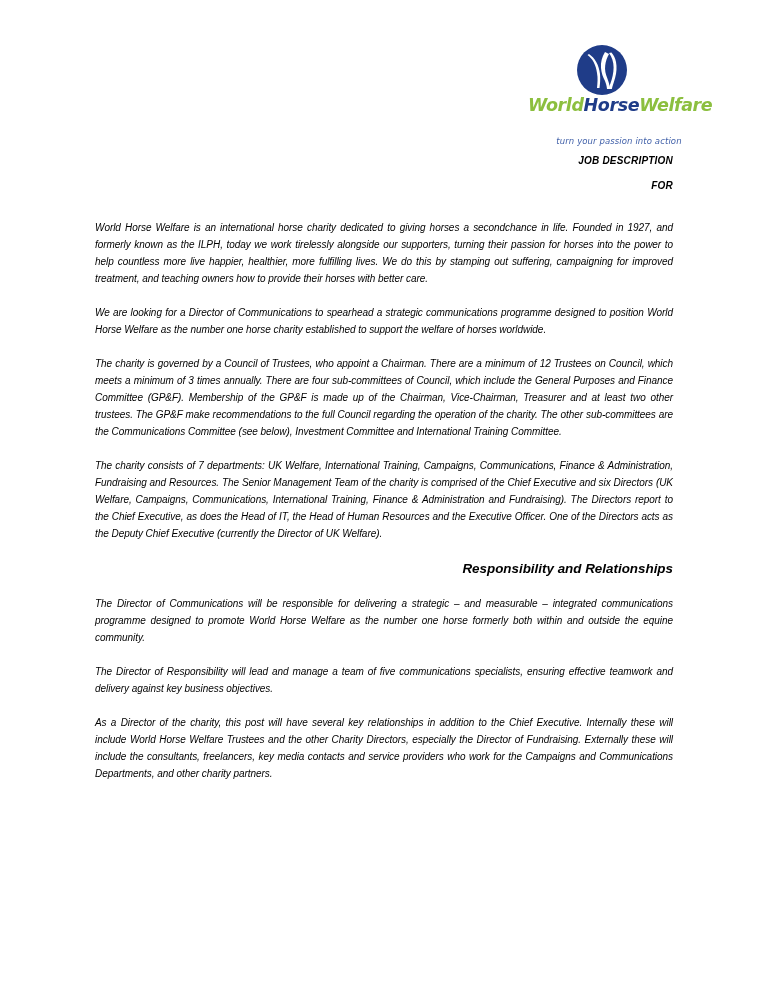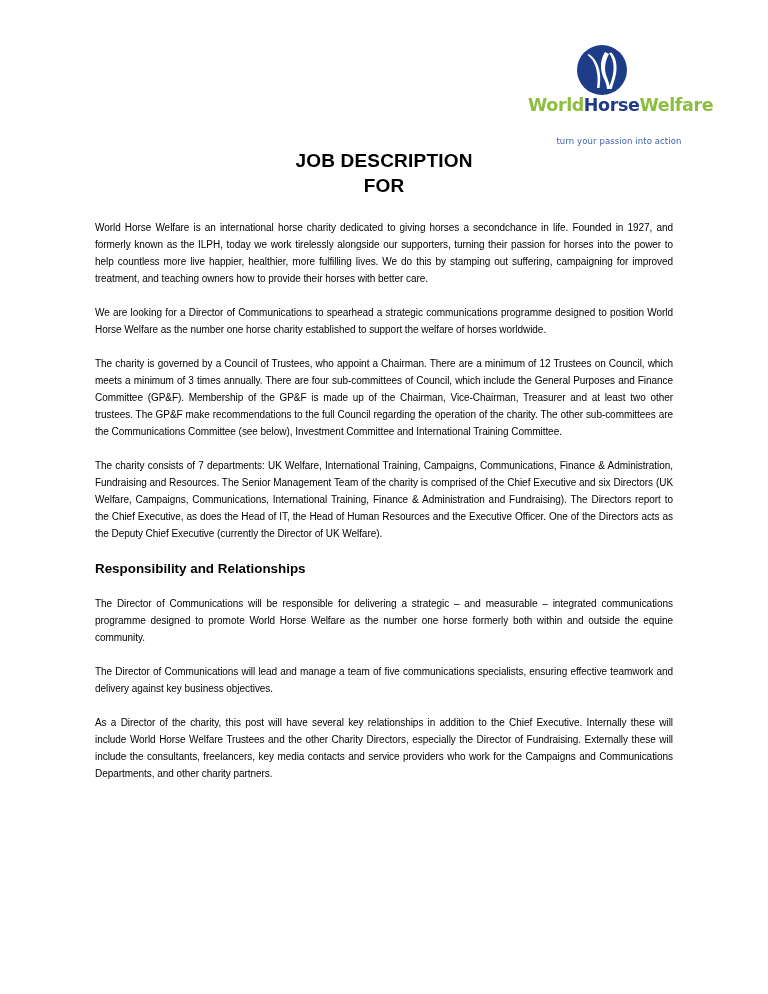--- a/index.html
+++ b/index.html
@@ -13,20 +13,21 @@
     font-family: "Liberation Sans", sans-serif;
     color: #000000;
     overflow: hidden;
   }
   .page {
     position: relative;
     width: 768px;
     height: 994px;
     background: #ffffff;
     box-sizing: border-box;
+    font-style: italic;
   }
 
   
   .logo-block {
     position: absolute;
     top: 44px;
     left: 528px;
     width: 182px;
     height: 86px;
   }
@@ -68,44 +69,44 @@
   }
 
   
   .doc {
     position: absolute;
     top: 148px;
     left: 95px;
     width: 578px;
   }
   .title-line {
-    text-align: center;
+    text-align: right;
     font-weight: bold;
-    font-size: 19px;
+    font-size: 10px;
     line-height: 25px;
     letter-spacing: 0.2px;
   }
   .title-gap { height: 21px; }
 
   p.para {
     margin: 0 0 17px 0;
     font-size: 10px;
     line-height: 17px;
     text-align: justify;
     text-justify: inter-word;
     letter-spacing: -0.05px;
   }
   p.para:last-child { margin-bottom: 0; }
 
   h2.section-heading {
     margin: 0 0 17px 0;
     font-size: 13.4px;
     line-height: 19.3px;
     font-weight: bold;
-    text-align: left;
+    text-align: right;
   }
 </style>
 </head>
 <body>
 
 <div class="page">
 
   <div class="logo-block">
 
     <div class="logo-emblem">
@@ -129,17 +130,17 @@
     <div class="title-line">JOB DESCRIPTION</div>
     <div class="title-line">FOR</div>
     <div class="title-gap"></div>
 
     <p class="para">World Horse Welfare is an international horse charity dedicated to giving horses a secondchance in life.  Founded in 1927, and formerly known as the ILPH, today we work tirelessly alongside our supporters, turning their passion for horses into the power to help countless more live happier, healthier, more fulfilling lives.  We do this by stamping out suffering, campaigning for improved treatment, and teaching owners how to provide their horses with better care.</p>
     <p class="para">We are looking for a Director of Communications to spearhead a strategic communications programme designed to position World Horse Welfare as the number one horse charity established to support the welfare of horses worldwide.</p>
     <p class="para">The charity is governed by a Council of Trustees, who appoint a Chairman.  There are a minimum of 12 Trustees on Council, which meets a minimum of 3 times annually.  There are four sub-committees of Council, which include the General Purposes and Finance Committee (GP&amp;F).   Membership of the GP&amp;F is made up of the Chairman, Vice-Chairman, Treasurer and at least two other trustees.  The GP&amp;F make recommendations to the full Council regarding the operation of the charity.  The other sub-committees are the Communications Committee (see below), Investment Committee and International Training Committee.</p>
     <p class="para">The charity consists of 7 departments:  UK Welfare, International Training, Campaigns, Communications, Finance &amp; Administration, Fundraising and Resources.   The Senior Management Team of the charity is comprised of the Chief Executive and six Directors (UK Welfare, Campaigns, Communications, International Training, Finance &amp; Administration and Fundraising).  The Directors report to the Chief Executive, as does the Head of IT, the Head of Human Resources and the Executive Officer.  One of the Directors acts as the Deputy Chief Executive (currently the Director of UK Welfare).</p>
     <h2 class="section-heading">Responsibility and Relationships</h2>
     <p class="para">The Director of Communications will be responsible for delivering a strategic – and measurable – integrated communications programme designed to promote World Horse Welfare as the number one horse formerly both within and outside the equine community.</p>
-    <p class="para">The Director of Communications will lead and manage a team of five communications specialists, ensuring effective teamwork and delivery against key business objectives.</p>
+    <p class="para">The Director of Responsibility will lead and manage a team of five communications specialists, ensuring effective teamwork and delivery against key business objectives.</p>
     <p class="para">As a Director of the charity, this post will have several key relationships in addition to the Chief Executive. Internally these will include World Horse Welfare Trustees and the other Charity Directors, especially the Director of Fundraising.  Externally these will include the consultants, freelancers, key media contacts and service providers who work for the Campaigns and Communications Departments, and other charity partners.</p>
 
   </div>
 </div>
 
 </body></html>

